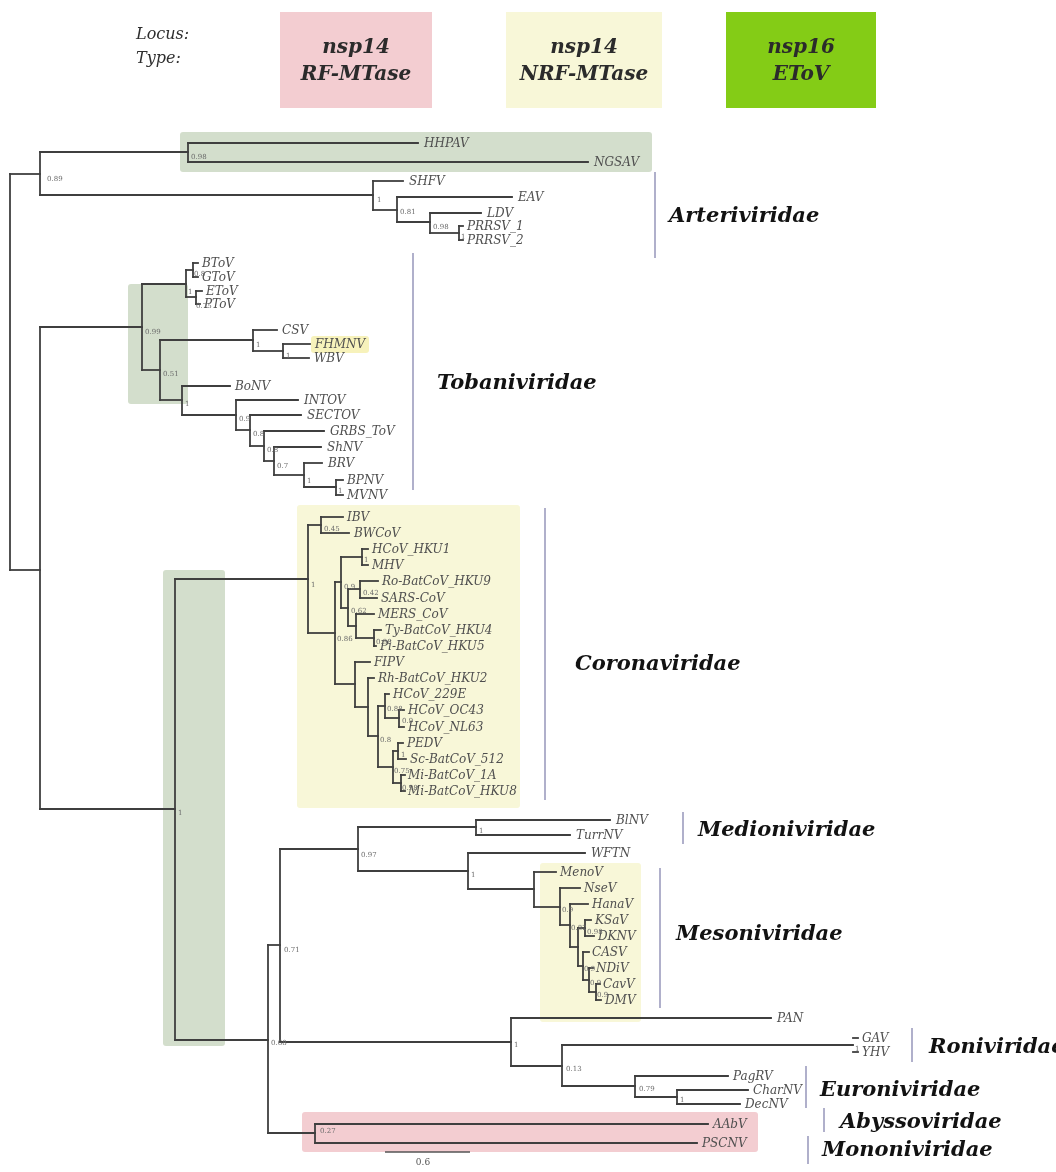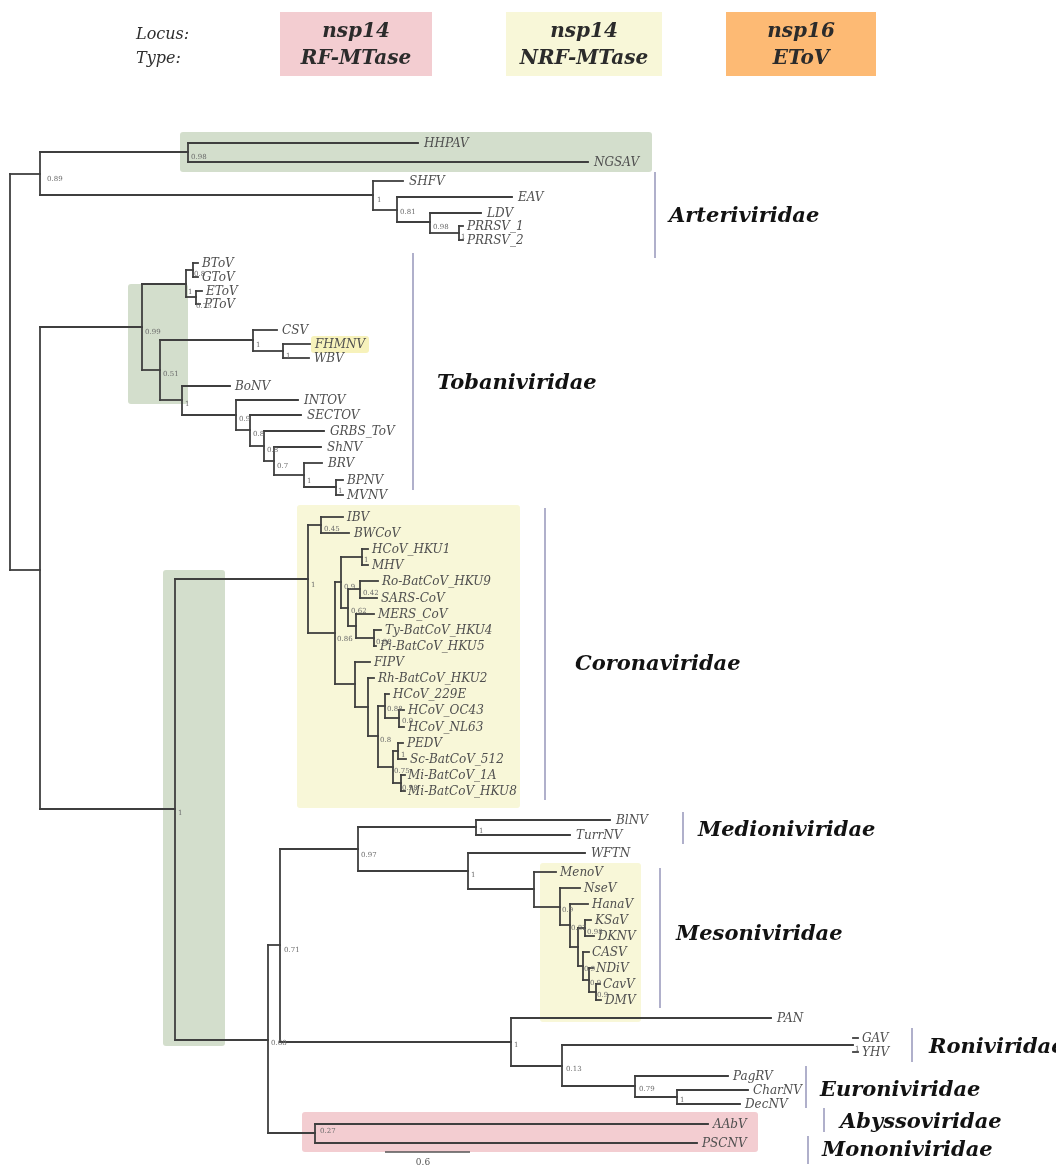--- a/index.html
+++ b/index.html
@@ -7,21 +7,21 @@
           font-family:"DejaVu Serif", serif;}
   #tree-svg{position:absolute;left:0;top:0;}
   .br{stroke:#3f3f3f;stroke-width:1.8;stroke-linecap:square;}
   .fambar{stroke:#b0b0cb;stroke-width:2;}
   .leaf{font-size:12px;font-style:italic;fill:#4f4f4f;dominant-baseline:central;}
   .sup{font-size:7px;fill:#6b6b6b;dominant-baseline:central;}
   .fam{font-size:21px;font-style:italic;font-weight:bold;fill:#121212;dominant-baseline:central;}
   .scalelbl{font-size:9px;fill:#555;text-anchor:middle;}
   .scaleline{stroke:#555;stroke-width:1.5;}
   .legend-label{position:absolute;font-size:16px;font-style:italic;color:#2e2e2e;}
-  .legend-box{position:absolute;top:12px;height:64px;display:flex;flex-direction:column;
+  .legend-box{position:absolute;top:12px;height:96px;display:flex;flex-direction:column;
               align-items:center;justify-content:center;font-style:italic;font-weight:bold;
               font-size:20px;color:#2b2b2b;line-height:1.35;}
 </style>
 </head>
 <body>
 
 <div class="canvas">
   <svg id="tree-svg" width="1056" height="1172" viewBox="0 0 1056 1172">
       <rect x="180" y="132" width="472" height="40" fill="#d3decc" rx="3"></rect>
       <rect x="128" y="284" width="60" height="120" fill="#d3decc" rx="3"></rect>
@@ -344,18 +344,18 @@
   <div class="legend-label" style="left:136px;top:48px;">Type:</div>
   <div id="legend-items">
       <div class="legend-box" style="left: 280px; width: 152px; background: rgb(243, 205, 209);">
         <div>nsp14</div>
         <div>RF-MTase</div>
       </div>
       <div class="legend-box" style="left: 506px; width: 156px; background: rgb(248, 247, 216);">
         <div>nsp14</div>
         <div>NRF-MTase</div>
       </div>
-      <div class="legend-box" style="left: 726px; width: 150px; background: #fdba74;">
+      <div class="legend-box" style="left: 726px; width: 150px; background: #84cc16;">
         <div>nsp16</div>
         <div>EToV</div>
       </div>
     </div>
 </div>
 
 </body></html>

